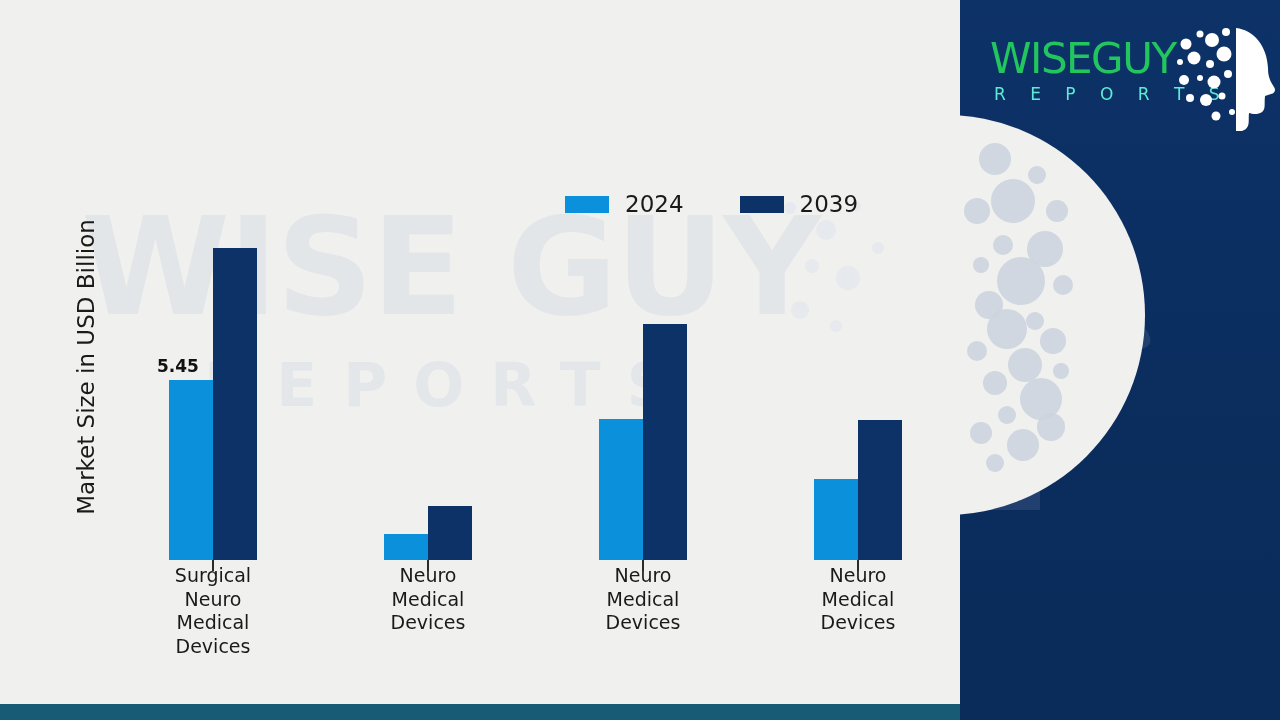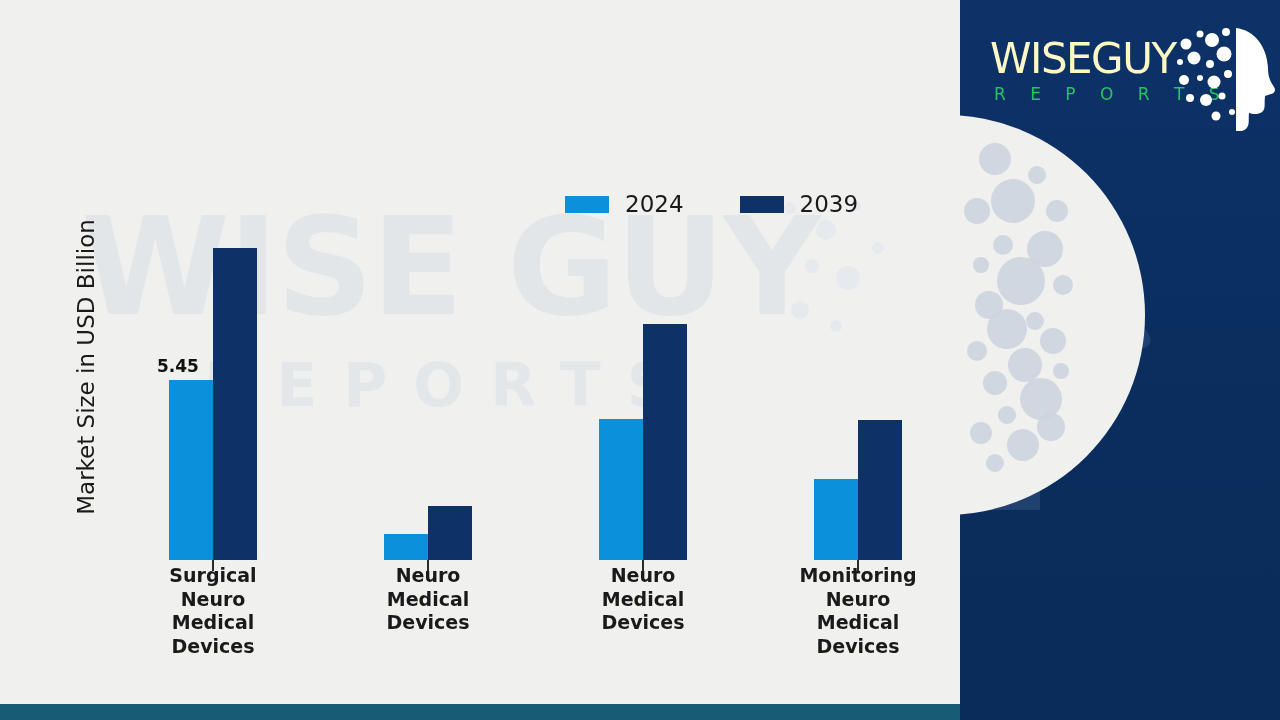--- a/index.html
+++ b/index.html
@@ -66,21 +66,21 @@
   .bar.s2032{left:44px;background:#0c3268;}
   .bar-value{
     position:absolute;left:-14px;font-size:17px;font-weight:700;color:#111;
     white-space:nowrap;
   }
   .tick{
     position:absolute;bottom:-11px;left:43px;width:2px;height:11px;background:#2b2b2b;
   }
   .cat-label{
     position:absolute;top:404px;left:-56px;width:200px;text-align:center;
-    font-size:19px;line-height:23.5px;color:#1a1a1a;font-weight:bold;
+    font-size:19px;line-height:23.5px;color:#1a1a1a;
   }
 
   
   #bottom-strip{
     position:absolute;left:0;bottom:0;width:1160px;height:16px;background:#175b74;
   }
 
   
   #brand-panel{
     position:absolute;left:960px;top:0;width:320px;height:720px;
@@ -100,25 +100,25 @@
     position:absolute;left:-215px;top:115px;width:400px;height:400px;
     border-radius:50%;background:#f0f0ef;
   }
   #circle-dots{position:absolute;left:-215px;top:115px;width:400px;height:400px;}
   .c-dot{position:absolute;border-radius:50%;background:#ccd4de;opacity:.9;}
 
   
   #logo{position:absolute;left:30px;top:30px;width:270px;height:86px;}
   #logo-word{
     position:absolute;left:0;top:4px;font-size:42px;font-weight:400;
-    color:#fef9c3;letter-spacing:-1.5px;white-space:nowrap;
+    color:#22c55e;letter-spacing:-1.5px;white-space:nowrap;
   }
   #logo-sub{
     position:absolute;left:4px;top:54px;font-size:17px;font-weight:400;
-    color:#22c55e;letter-spacing:9.5px;white-space:nowrap;
+    color:#5eead4;letter-spacing:9.5px;white-space:nowrap;
   }
   #logo-head{position:absolute;left:176px;top:-6px;width:110px;height:108px;}
 </style>
 </head>
 <body>
 
 <div id="chart-panel">
 
   <div id="watermark">
     <div id="wm-line1">WISE GUY</div>
@@ -186,21 +186,20 @@
           <div>Devices</div>
         </div>
       </div>
       <div class="bar-group" style="left: 814px; width: 88px;">
         <div class="bars">
           <div class="bar s2024" style="height: 80.8889px; background: rgb(11, 144, 220);"></div>
           <div class="bar s2032" style="height: 139.987px; background: rgb(12, 50, 104);"></div>
           <div class="tick"></div>
         </div>
         <div class="cat-label">
-          <div>Monitoring</div>
           <div>Neuro</div>
           <div>Medical</div>
           <div>Devices</div>
         </div>
       </div>
     </div>
 
   <div id="bottom-strip"></div>
 </div>
 

